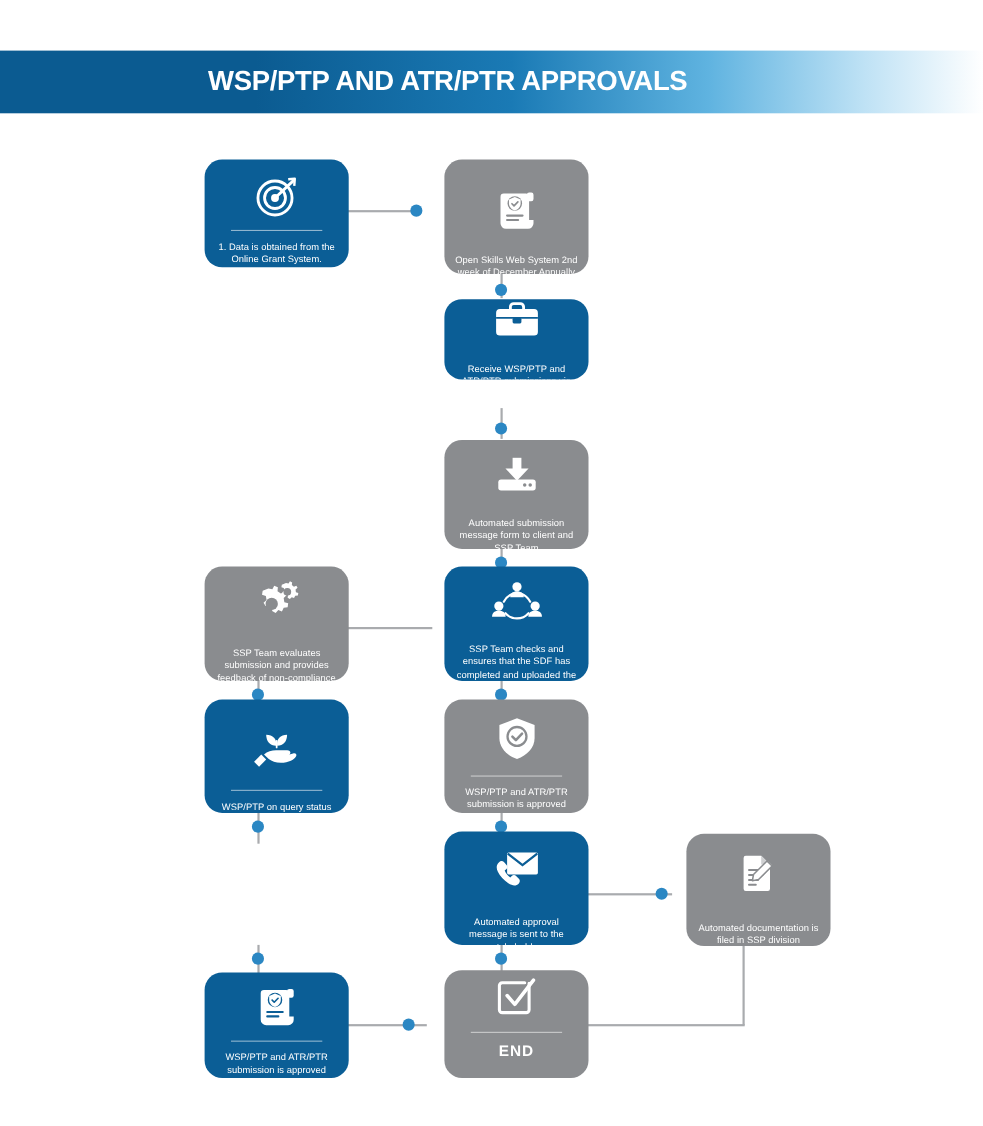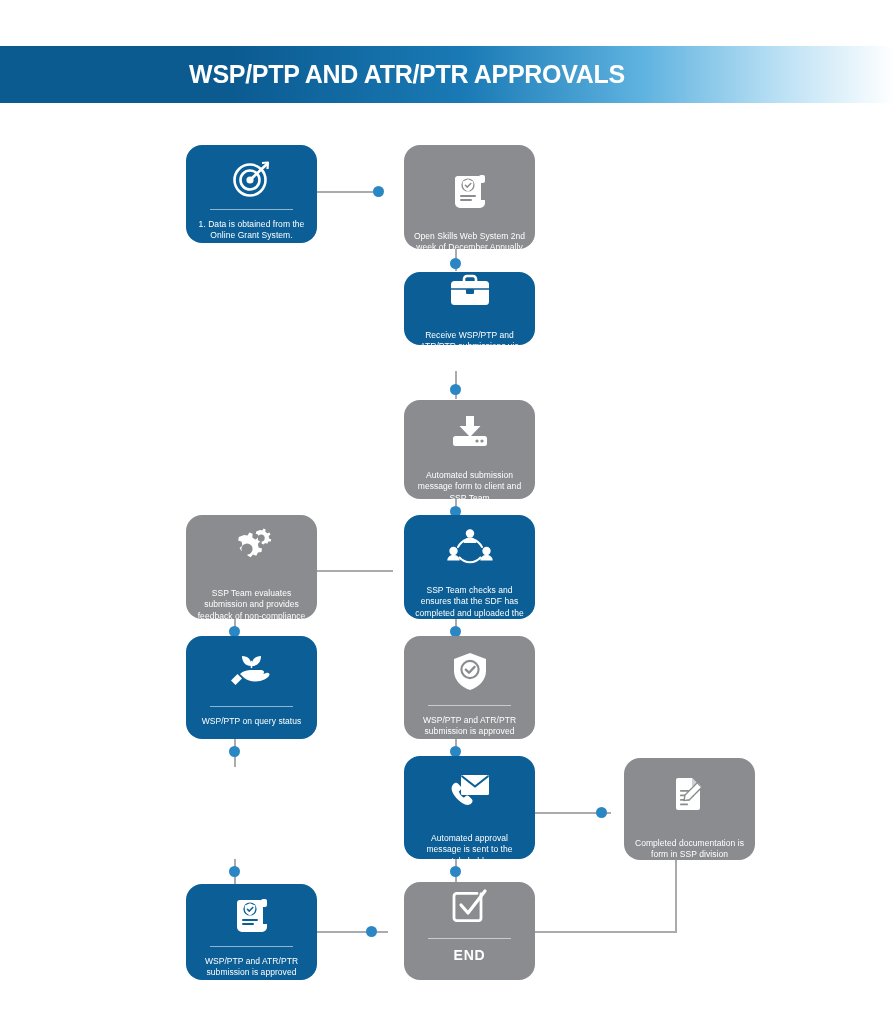--- a/index.html
+++ b/index.html
@@ -255,21 +255,21 @@
 
         <path d="M11 19 A16 16 0 0 1 19.5 11.5" stroke="#fff" stroke-width="2" fill="none" stroke-linecap="round"></path>
         <path d="M26.5 11.5 A16 16 0 0 1 35 19" stroke="#fff" stroke-width="2" fill="none" stroke-linecap="round"></path>
         <path d="M12.5 29.5 A14 14 0 0 0 33.5 29.5" stroke="#fff" stroke-width="2" fill="none" stroke-linecap="round"></path>
       </svg>
     </div>
     <div class="node-rule" style="margin-top:10px;"></div>
     <div class="node-label">SSP Team checks and ensures that the SDF has completed and uploaded the Authorization form</div>
   </div>
 
-  <div class="node blue" style="left:172px; top:636px; width:131px; height:103px; padding-top:18px;">
+  <div class="node blue" style="left:172px; top:636px; width:131px; height:103px; padding-top:18px;justify-content:flex-end;">
     <div class="node-icon">
       <svg width="48" height="34" viewBox="0 0 48 34">
 
         <path d="M24 12 c-1 -6 3 -10 9 -10 c0 6 -3.5 10 -9 10 z" fill="#fff"></path>
         <path d="M23 12 c1 -6 -3 -10 -9 -10 c0 6 3.5 10 9 10 z" fill="#fff"></path>
         <path d="M23.5 13.5 v-6" stroke="#fff" stroke-width="1.6" stroke-linecap="round"></path>
 
         <path d="M12 20 c3 -3 7 -4 11 -4 h10 c2 0 3 1 3 2.2 c0 1.3 -1.1 2.2 -2.6 2.2 h-6 c4.5 0 8 -0.2 11 -1.4 c2 -0.8 3.6 0.6 2.9 2.3 c-1.3 3.2 -7 6.2 -14 6.2 c-5 0 -8 -1.2 -11 -3.4 z" fill="#fff"></path>
 
         <path d="M3 26.5 l6.5 -6.5 l4.5 4.5 l-6.5 6.5 z" fill="#fff"></path>
@@ -317,21 +317,21 @@
           <rect x="9" y="18.5" width="14" height="1.8" rx="0.9"></rect>
           <rect x="9" y="23" width="10" height="1.8" rx="0.9"></rect>
           <rect x="9" y="27.5" width="8" height="1.8" rx="0.9"></rect>
         </g>
 
         <path d="M27 6 l4.6 4.6 l-13 13 l-5.6 1 l1 -5.6 z" fill="#fff" stroke="#8a8c8f" stroke-width="1.4" stroke-linejoin="round"></path>
         <path d="M26.2 6.8 l4.6 4.6" stroke="#8a8c8f" stroke-width="1.2"></path>
       </svg>
     </div>
     <div class="node-rule" style="margin-top:17px;"></div>
-    <div class="node-label">Completed documentation is form in SSP division</div>
+    <div class="node-label">Automated documentation is filed in SSP division</div>
   </div>
 
   <div class="node blue" style="left:172px; top:884px; width:131px; height:96px; padding-top:13px;">
     <div class="node-icon">
       <svg width="36" height="38" viewBox="0 0 36 38">
         <path d="M6 3 h20 a3 3 0 0 1 3 3 v21 h4 v3 a5 5 0 0 1 -5 5 H8 a5 5 0 0 1 -5 -5 V6 a3 3 0 0 1 3 -3 z" fill="#fff"></path>
         <rect x="27" y="2" width="6" height="8" rx="2" fill="#fff"></rect>
         <circle cx="16" cy="12" r="6.6" fill="#0b5e96"></circle>
         <path d="M16 6.2 l5.3 2.2 v3.4 c0 3.2 -2.2 5.6 -5.3 6.6 c-3.1 -1 -5.3 -3.4 -5.3 -6.6 V8.4 z" fill="#fff"></path>
         <path d="M13.4 12.2 l1.9 1.9 l3.5 -3.6" stroke="#0b5e96" stroke-width="1.5" fill="none" stroke-linecap="round" stroke-linejoin="round"></path>

